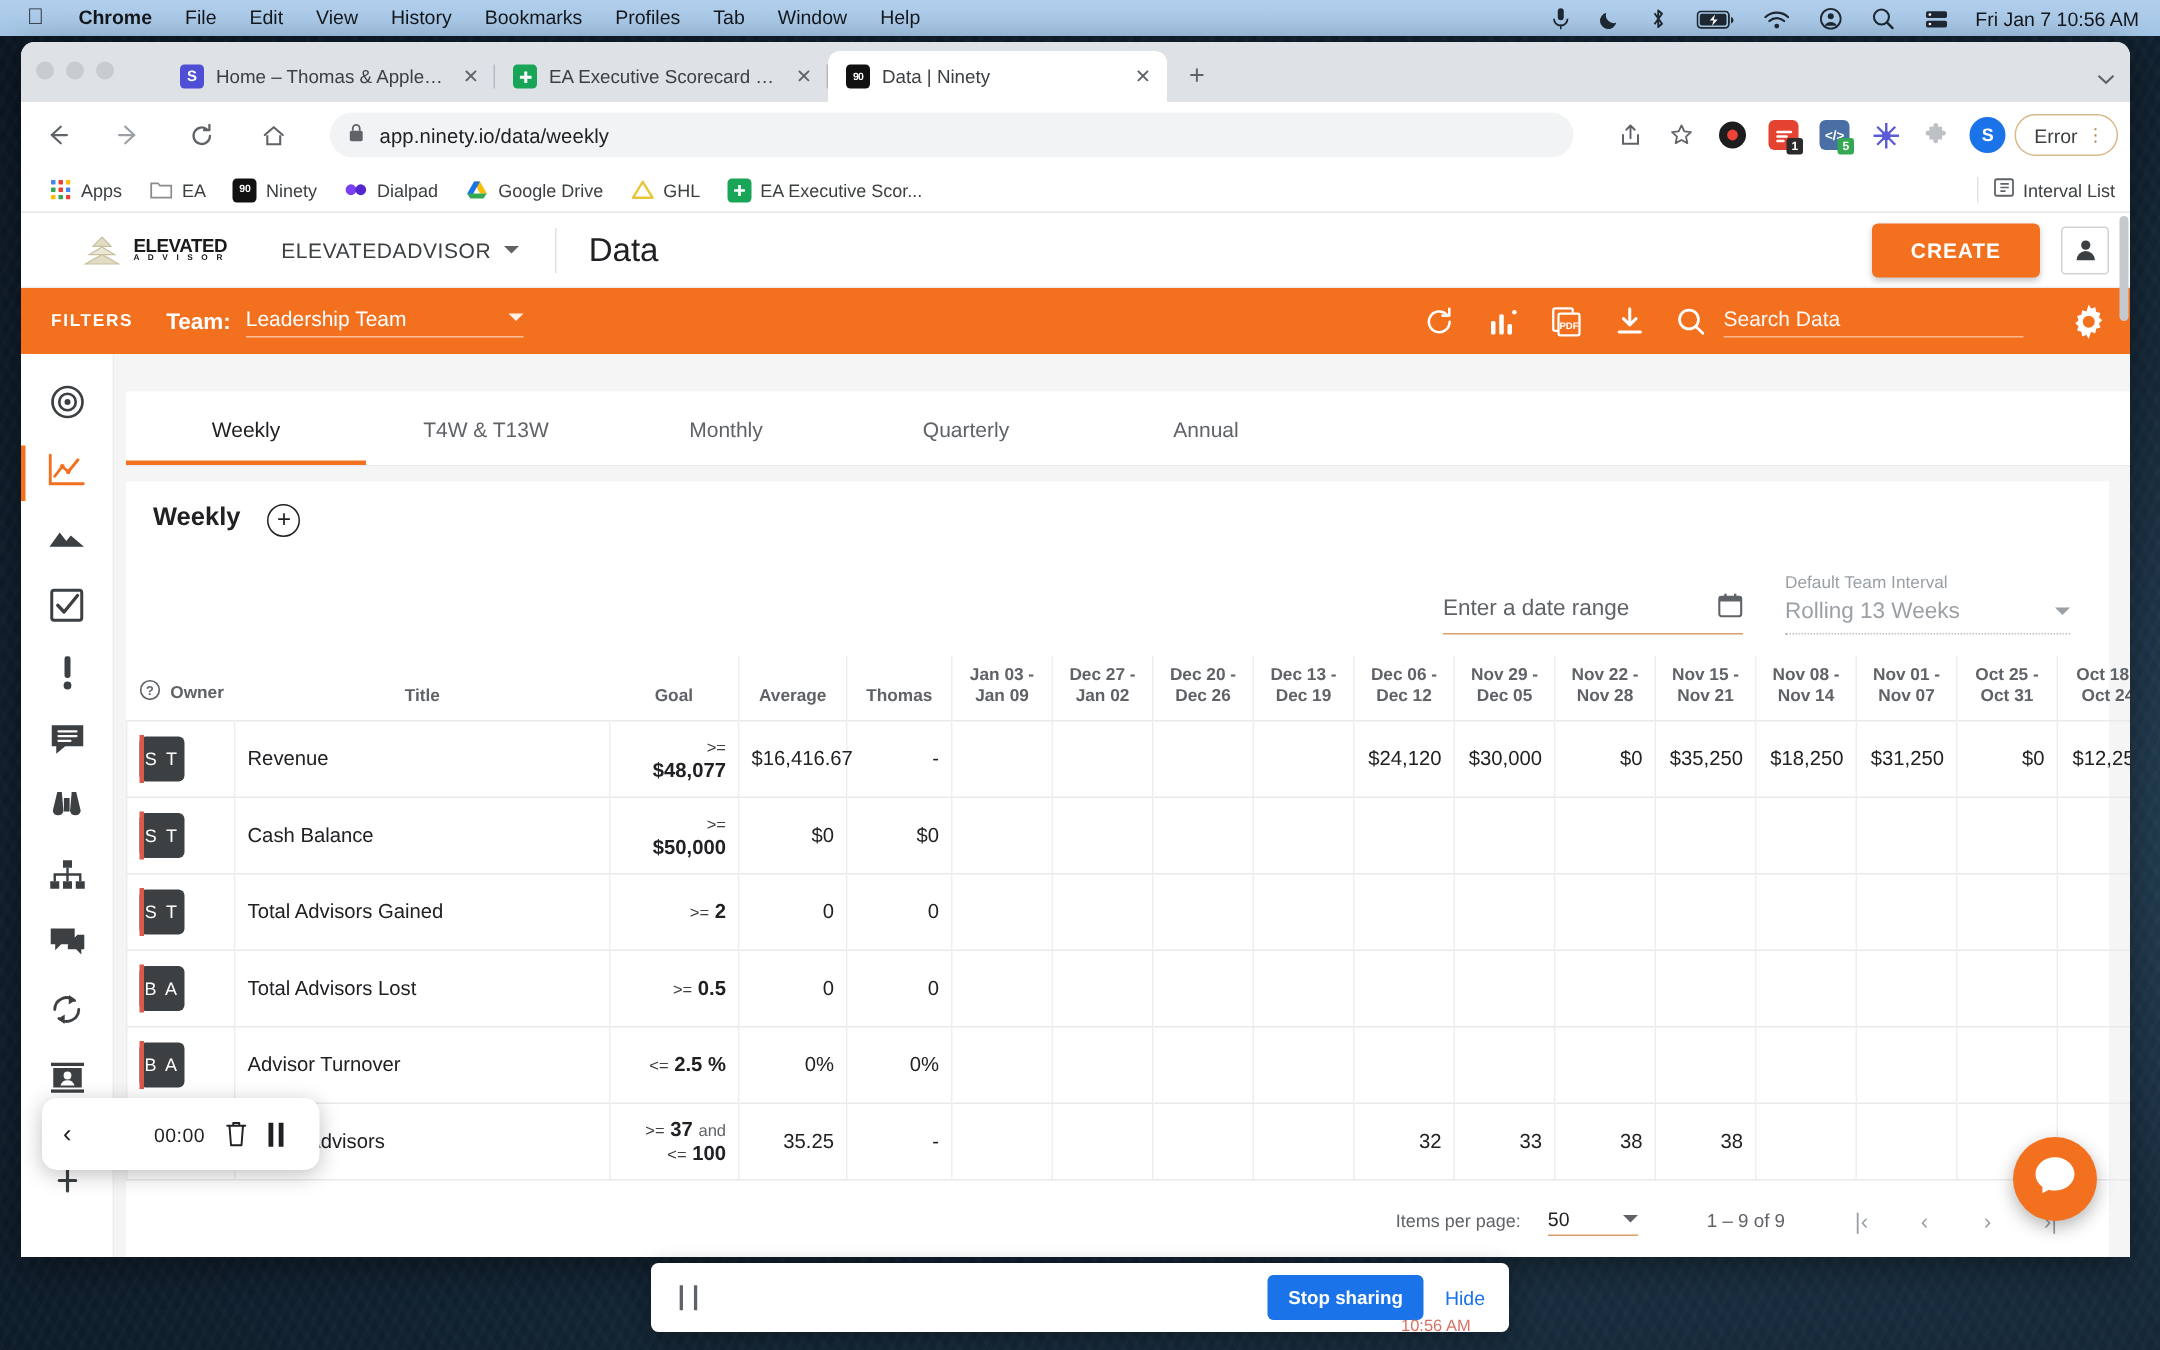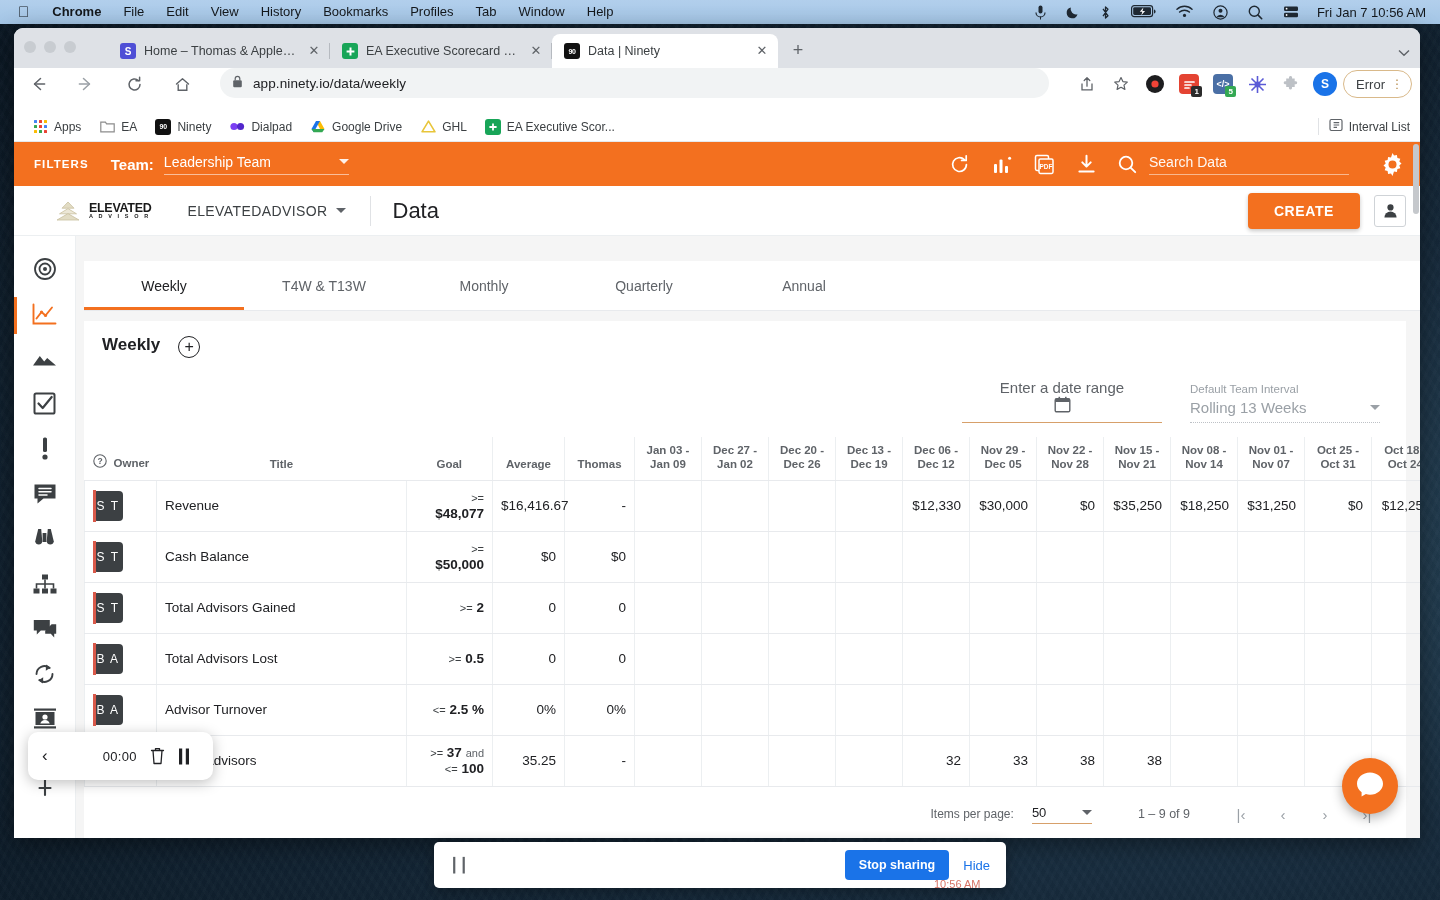--- a/index.html
+++ b/index.html
@@ -29,21 +29,21 @@
     position:absolute; top:0; left:0; width:1440px; height:24px;
     background:#a8c8e8;
     background:linear-gradient(#b2cfec,#a4c6e6);
     display:flex; align-items:center; font-size:13px; color:#14181c;
     padding:0 8px;
   }
   #menubar .mb-left { display:flex; align-items:center; gap:0; }
   #menubar .mb-item { padding:0 11px; line-height:24px; white-space:nowrap; }
   #menubar .mb-item.bold { font-weight:bold; }
   #menubar .apple { padding:0 12px 0 10px; font-size:15px; line-height:20px; }
-  #menubar .mb-right { margin-left:auto; display:flex; align-items:flex-start; gap:0; }
+  #menubar .mb-right { margin-left:auto; display:flex; align-items:flex-end; gap:0; }
   #menubar .mb-ico { padding:0 10px; display:flex; align-items:center; }
   #menubar .mb-clock { padding:0 6px 0 8px; white-space:nowrap; font-size:13px; }
 
   
   #chrome-win {
     position:absolute; left:14px; top:28px; width:1406px; height:810px;
     background:#dee1e6;
     border-radius:9px 9px 0 0;
     box-shadow:0 6px 26px rgba(0,0,0,0.45);
     overflow:hidden;
@@ -72,21 +72,21 @@
   }
   .tab .ttitle {
     flex:1 1 auto; overflow:hidden; white-space:nowrap; text-overflow:ellipsis;
   }
   .tab .tclose { width:16px; height:16px; flex:0 0 16px; color:#5f6368; font-size:13px; line-height:15px; text-align:center; }
   .newtab { width:28px; height:28px; margin:0 0 3px 6px; text-align:center; line-height:26px; font-size:18px; color:#5f6368; border-radius:50%; }
   .winmenu { position:absolute; right:10px; bottom:8px; color:#5f6368; font-size:12px; }
 
   
   #toolbar {
-    height:44px; background:#ffffff; display:flex; align-items:flex-start; padding:0 8px; gap:16px;
+    height:44px; background:#ffffff; display:flex; align-items:center; padding:0 8px; gap:16px;
   }
   .tb-btn { width:32px; height:32px; display:flex; align-items:center; justify-content:center; color:#5f6368; border-radius:50%; }
   #omnibox {
     flex:1 1 auto; height:30px; background:#f1f3f4; border-radius:16px;
     display:flex; align-items:center; padding:0 12px; margin:0 6px; gap:10px;
     font-size:13.5px; color:#202124; position:relative;
   }
   #omnibox .url { letter-spacing:0.1px; }
   .tb-right { display:flex; align-items:center; gap:2px; }
   .ext-ico { width:20px; height:20px; border-radius:4px; position:relative; }
@@ -169,21 +169,21 @@
   .vtab.active:after { content:""; position:absolute; left:0; right:0; bottom:0; height:3px; background:#f3701f; }
 
   
   #card { background:#fff; margin:10px 14px 0 0; padding:0; position:relative; }
   .card-top { display:flex; align-items:flex-start; padding:14px 16px 0 18px; }
   .card-title { font-size:17px; font-weight:bold; color:#202124; }
   .add-circle { width:22px; height:22px; border:1.6px solid #202124; border-radius:50%; display:flex; align-items:center; justify-content:center; margin-left:18px; margin-top:1px; font-size:16px; color:#202124; line-height:1; }
   .card-top-right { margin-left:auto; display:flex; align-items:flex-end; gap:28px; padding-right:10px; }
   .date-range {
     width:200px; display:flex; align-items:center; justify-content:space-between;
-    border-bottom:1px solid #d7a06a; padding-bottom:6px; font-size:15px; color:#5f6368;flex-direction:column;
+    border-bottom:1px solid #d7a06a; padding-bottom:6px; font-size:15px; color:#5f6368;
   }
   .interval-box { width:190px;margin-top:48px; }
   .interval-label { font-size:11.5px; color:#9aa0a6; margin-bottom:4px; }
   .interval-select {
     display:flex; align-items:center; justify-content:space-between;
     border-bottom:1px dotted #bdc1c6; padding-bottom:6px; font-size:15px; color:#9aa0a6;
   }
 
   
   table.scorecard { border-collapse:collapse; width:100%; table-layout:fixed; margin-top:14px; }
@@ -542,20 +542,51 @@
         <svg width="14" height="14" viewBox="0 0 14 14">
             <rect x="1" y="1.5" width="12" height="11" rx="1.4" stroke="#5f6368" stroke-width="1.2" fill="none"></rect>
             <path d="M4.6 4.6h5.6M4.6 7h5.6M4.6 9.4h3.4" stroke="#5f6368" stroke-width="1.1"></path>
           </svg>
       </span>
       <span>Interval List</span>
     </div>
   </div>
 
   <div id="page">
+
+    <div id="app-header">
+      <div class="logo-wrap">
+        <span class="logo-mark">
+          <svg width="28" height="22" viewBox="0 0 28 22">
+            <path d="M14 2l6 6.2H8z" fill="#e2dcc4" stroke="#c9c0a0" stroke-width=".8"></path>
+            <path d="M14 8.6l8.5 5.2H5.5z" fill="#ece7d6" stroke="#c9c0a0" stroke-width=".8"></path>
+            <path d="M14 13.6l11 6.4H3z" fill="#e2dcc4" stroke="#c9c0a0" stroke-width=".8"></path>
+          </svg>
+        </span>
+        <span class="logo-text">
+          <span class="l1">ELEVATED</span>
+          <span class="l2">A D V I S O R</span>
+        </span>
+      </div>
+      <div class="org-select">
+        <span>ELEVATEDADVISOR</span>
+        <span class="caret"></span>
+      </div>
+      <div class="hdr-sep"></div>
+      <div class="page-title">Data</div>
+      <div class="hdr-right">
+        <div class="create-btn">CREATE</div>
+        <div class="avatar-btn">
+          <svg width="17" height="17" viewBox="0 0 17 17">
+              <circle cx="8.5" cy="5.4" r="3.1" fill="#3c4043"></circle>
+              <path d="M2.4 15.5a6.1 6.1 0 0112.2 0z" fill="#3c4043"></path>
+            </svg>
+        </div>
+      </div>
+    </div>
 
     <div id="filters">
       <span class="filters-label">FILTERS</span>
       <span class="team-label">Team:</span>
       <div class="team-select">
         <span>Leadership Team</span>
         <span class="caret-w"></span>
       </div>
       <div class="filters-right">
         <span class="f-ico">
@@ -595,51 +626,20 @@
               </svg>
           </span>
           <span class="search-field">Search Data</span>
         </span>
         <span class="f-ico" style="margin-left:10px">
           <svg width="23" height="23" viewBox="0 0 23 23">
               <path d="M11.5 0l1.5 2.6 2.9-.7.5 3 2.9.8-1 2.8 2.2 2-2.2 2 1 2.8-2.9.8-.5 3-2.9-.7L11.5 23 10 20.4l-2.9.7-.5-3-2.9-.8 1-2.8-2.2-2 2.2-2-1-2.8 2.9-.8.5-3 2.9.7z" fill="#fff"></path>
               <circle cx="11.5" cy="11.5" r="4" fill="#f3701f"></circle>
             </svg>
         </span>
-      </div>
-    </div>
-
-    <div id="app-header">
-      <div class="logo-wrap">
-        <span class="logo-mark">
-          <svg width="28" height="22" viewBox="0 0 28 22">
-            <path d="M14 2l6 6.2H8z" fill="#e2dcc4" stroke="#c9c0a0" stroke-width=".8"></path>
-            <path d="M14 8.6l8.5 5.2H5.5z" fill="#ece7d6" stroke="#c9c0a0" stroke-width=".8"></path>
-            <path d="M14 13.6l11 6.4H3z" fill="#e2dcc4" stroke="#c9c0a0" stroke-width=".8"></path>
-          </svg>
-        </span>
-        <span class="logo-text">
-          <span class="l1">ELEVATED</span>
-          <span class="l2">A D V I S O R</span>
-        </span>
-      </div>
-      <div class="org-select">
-        <span>ELEVATEDADVISOR</span>
-        <span class="caret"></span>
-      </div>
-      <div class="hdr-sep"></div>
-      <div class="page-title">Data</div>
-      <div class="hdr-right">
-        <div class="create-btn">CREATE</div>
-        <div class="avatar-btn">
-          <svg width="17" height="17" viewBox="0 0 17 17">
-              <circle cx="8.5" cy="5.4" r="3.1" fill="#3c4043"></circle>
-              <path d="M2.4 15.5a6.1 6.1 0 0112.2 0z" fill="#3c4043"></path>
-            </svg>
-        </div>
       </div>
     </div>
 
     <div id="body-wrap">
 
       <div id="rail">
         <div class="rail-item">
           <span>
             <svg width="24" height="24" viewBox="0 0 24 24">
                 <circle cx="12" cy="12" r="10" stroke="#3c4043" stroke-width="1.8" fill="none"></circle>
@@ -824,21 +824,21 @@
                     <span class="av">S T</span>
                   </td>
                   <td class="c-title noborder">Revenue</td>
                   <td class="c-goal noborder"><span class="goal-op">&gt;=</span><br><span class="goal-val">$48,077</span></td>
                   <td class="c-num red">$16,416.67</td>
                   <td class="c-num dark">-</td>
                   <td class="c-num "></td>
                   <td class="c-num "></td>
                   <td class="c-num "></td>
                   <td class="c-num "></td>
-                  <td class="c-num red">$12,330</td>
+                  <td class="c-num red">$24,120</td>
                   <td class="c-num red">$30,000</td>
                   <td class="c-num red">$0</td>
                   <td class="c-num red">$35,250</td>
                   <td class="c-num red">$18,250</td>
                   <td class="c-num red">$31,250</td>
                   <td class="c-num red">$0</td>
                   <td class="c-num red">$12,250</td>
                 </tr>
                 <tr>
                   <td class="c-owner noborder">

